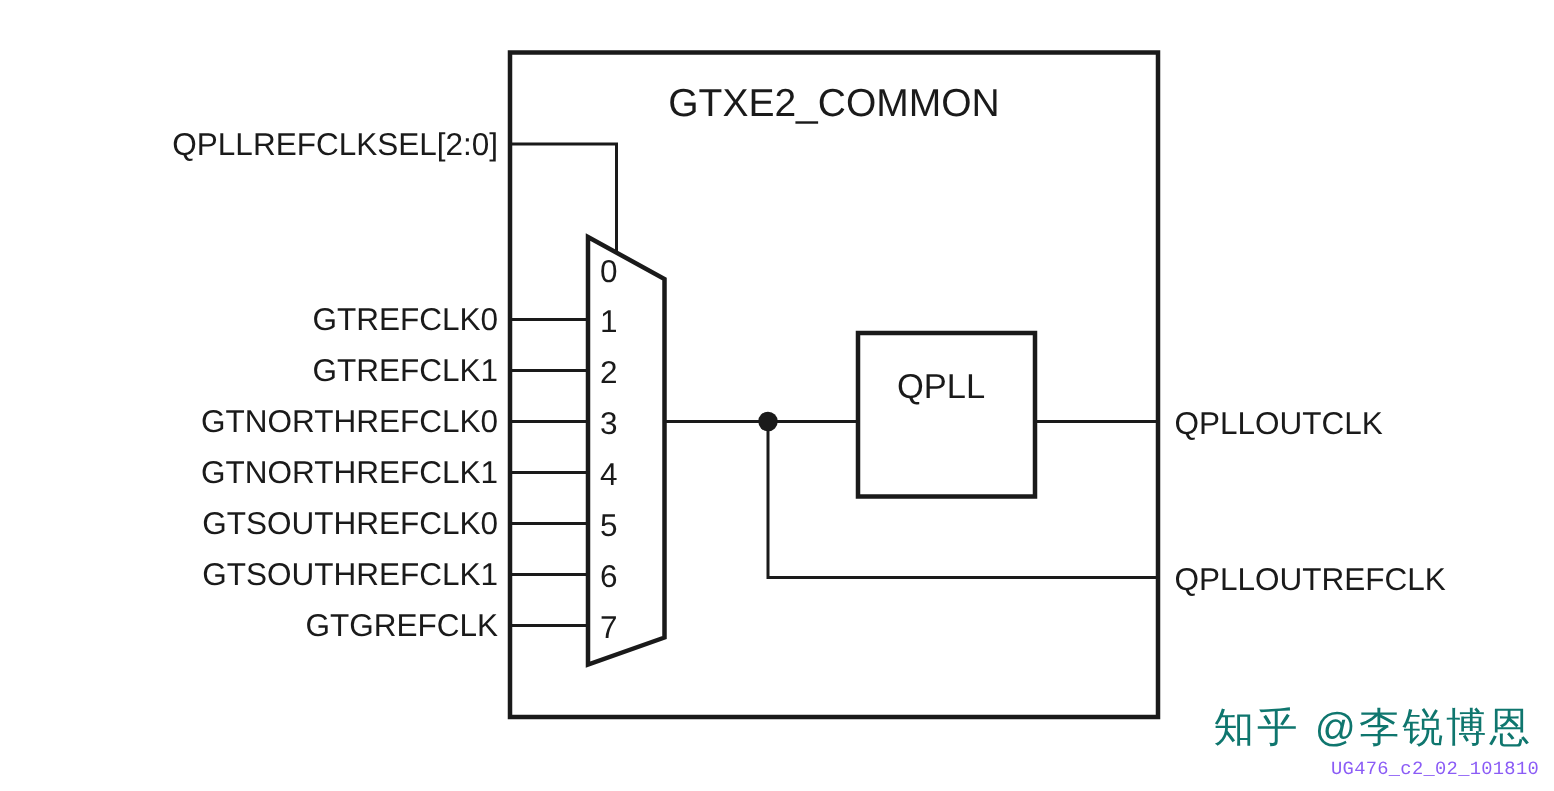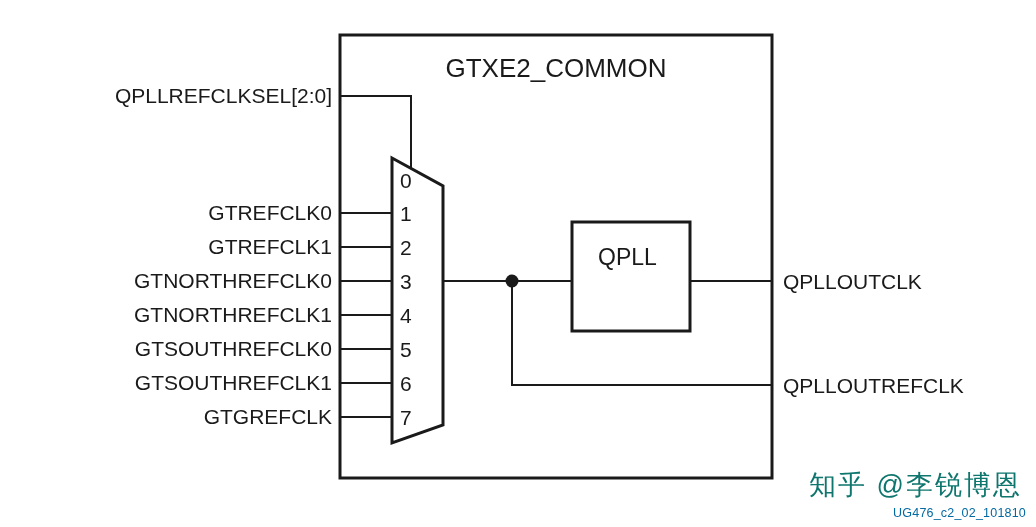--- a/index.html
+++ b/index.html
@@ -36,22 +36,22 @@
     font-size: 26px;
   }
   .block-label {
     font-size: 23px;
   }
   .figure-id {
     position: absolute;
     right: 10px;
     bottom: 7px;
     font-size: 12.5px;
-    color: #0369a1;
-    font-family: Liberation Sans, sans-serif;
+    color: #8b5cf6;
+    font-family: Liberation Mono, monospace;
     letter-spacing: 0.2px;
     white-space: nowrap;
   }
   .watermark {
     position: absolute;
     right: 14px;
     bottom: 24px;
     font-size: 27px;
     color: #0f766e;
     font-family: "Liberation Sans", sans-serif;

